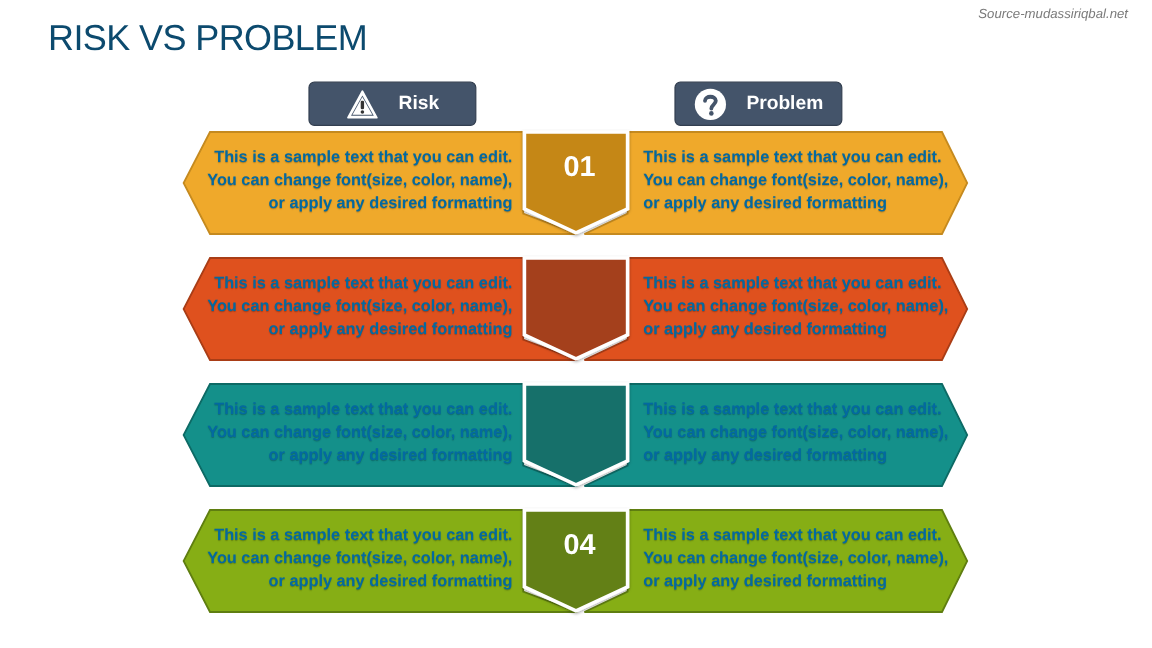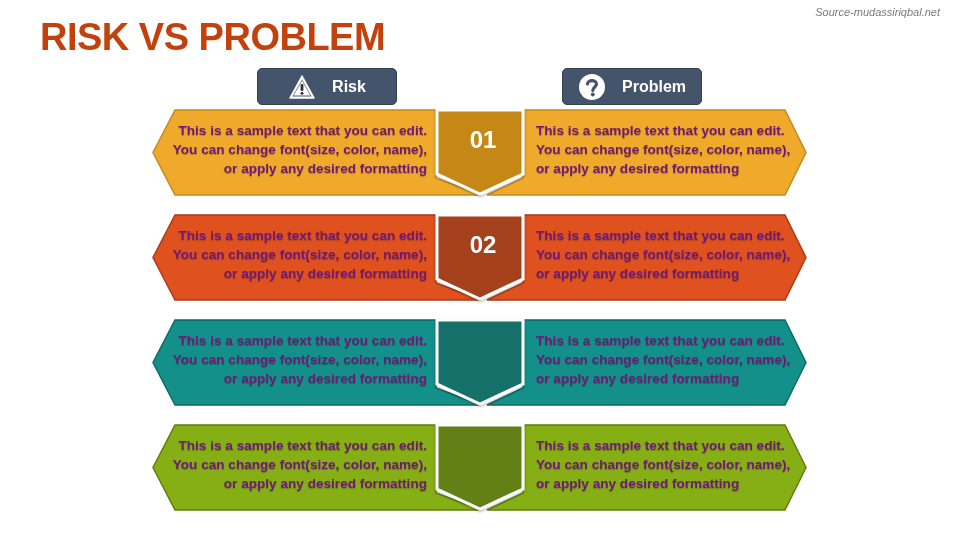--- a/index.html
+++ b/index.html
@@ -1,27 +1,27 @@
 <!DOCTYPE html>
 <html><head>
 <meta charset="utf-8">
 <style>
   html, body { margin:0; padding:0; }
   body { width:960px; height:540px; background:#ffffff; position:relative; overflow:hidden;
          font-family: "Liberation Sans", "DejaVu Sans", sans-serif; }
-  .title { position:absolute; left:40px; top:16px; font-size:38px; font-weight:bold; color:#c2410c;
+  .title { position:absolute; left:40px; top:16px; font-size:30px; font-weight:normal; color:#0c4a6e;
            letter-spacing:-0.5px; }
   .source { position:absolute; right:20px; top:6px; font-size:11px; font-style:italic; font-weight:normal; color:#7a7a7a; }
   .header-btn { position:absolute; top:68px; width:140px; height:37px; background:#44546a; border-radius:5px;
                 border:1px solid #333f50; box-sizing:border-box; color:#fff; font-weight:bold; font-size:16px;
                 display:flex; align-items:center; justify-content:center; gap:16px; }
   .header-btn .ico { width:28px; height:28px; display:flex; align-items:center; justify-content:center; }
   .row { position:absolute; left:0; width:960px; height:95px; }
   .row svg.shapes { position:absolute; left:0; top:0; }
-  .txt { position:absolute; color:#701a75; font-size:13.6px; line-height:19px; font-weight:bold; white-space:nowrap;
+  .txt { position:absolute; color:#0369a1; font-size:13.6px; line-height:19px; font-weight:bold; white-space:nowrap;
          text-shadow: 0 1px 1px rgba(0,0,0,0.25); }
   .txt.left { right:533px; text-align:right; top:13px; }
   .txt.right { left:536px; text-align:left; top:13px; }
   .num { position:absolute; left:437px; width:92px; top:18px; text-align:center; color:#fff; font-weight:bold; font-size:24px; }
 </style>
 </head>
 <body>
 
 <div class="title">RISK VS PROBLEM</div>
 <div class="source">Source-mudassiriqbal.net</div>
@@ -78,21 +78,20 @@
   <svg class="shapes" width="960" height="95">
     <defs>
         <filter id="sh2" x="-20%" y="-20%" width="140%" height="140%">
           <feDropShadow dx="0" dy="1" stdDeviation="1.5" flood-color="#000" flood-opacity="0.35"></feDropShadow>
         </filter>
       </defs>
     <polygon points="175,2 436,2 436,70 481,87 175,87 153,44.5" fill="#df511e" stroke="#a93d16" stroke-width="1.5"></polygon>
     <polygon points="523,2 785,2 806,44.5 785,87 487,87 523,70" fill="#df511e" stroke="#a93d16" stroke-width="1.5"></polygon>
     <polygon points="437,2 523,2 523,66 480,86 437,66" fill="#a43f1c" stroke="#ffffff" stroke-width="3" filter="url(#sh2)"></polygon>
   </svg>
-  <div class="num">02</div>
   <div class="txt left">
     <div>This is a sample text that you can edit.</div>
       <div>You can change font(size, color, name),</div>
       <div>or apply any desired formatting</div>
   </div>
   <div class="txt right">
     <div>This is a sample text that you can edit.</div>
       <div>You can change font(size, color, name),</div>
       <div>or apply any desired formatting</div>
   </div>
@@ -125,20 +124,21 @@
   <svg class="shapes" width="960" height="95">
     <defs>
         <filter id="sh4" x="-20%" y="-20%" width="140%" height="140%">
           <feDropShadow dx="0" dy="1" stdDeviation="1.5" flood-color="#000" flood-opacity="0.35"></feDropShadow>
         </filter>
       </defs>
     <polygon points="175,2 436,2 436,70 481,87 175,87 153,44.5" fill="#86ae15" stroke="#5f7e10" stroke-width="1.5"></polygon>
     <polygon points="523,2 785,2 806,44.5 785,87 487,87 523,70" fill="#86ae15" stroke="#5f7e10" stroke-width="1.5"></polygon>
     <polygon points="437,2 523,2 523,66 480,86 437,66" fill="#638016" stroke="#ffffff" stroke-width="3" filter="url(#sh4)"></polygon>
   </svg>
+  <div class="num">04</div>
   <div class="txt left">
     <div>This is a sample text that you can edit.</div>
       <div>You can change font(size, color, name),</div>
       <div>or apply any desired formatting</div>
   </div>
   <div class="txt right">
     <div>This is a sample text that you can edit.</div>
       <div>You can change font(size, color, name),</div>
       <div>or apply any desired formatting</div>
   </div>

